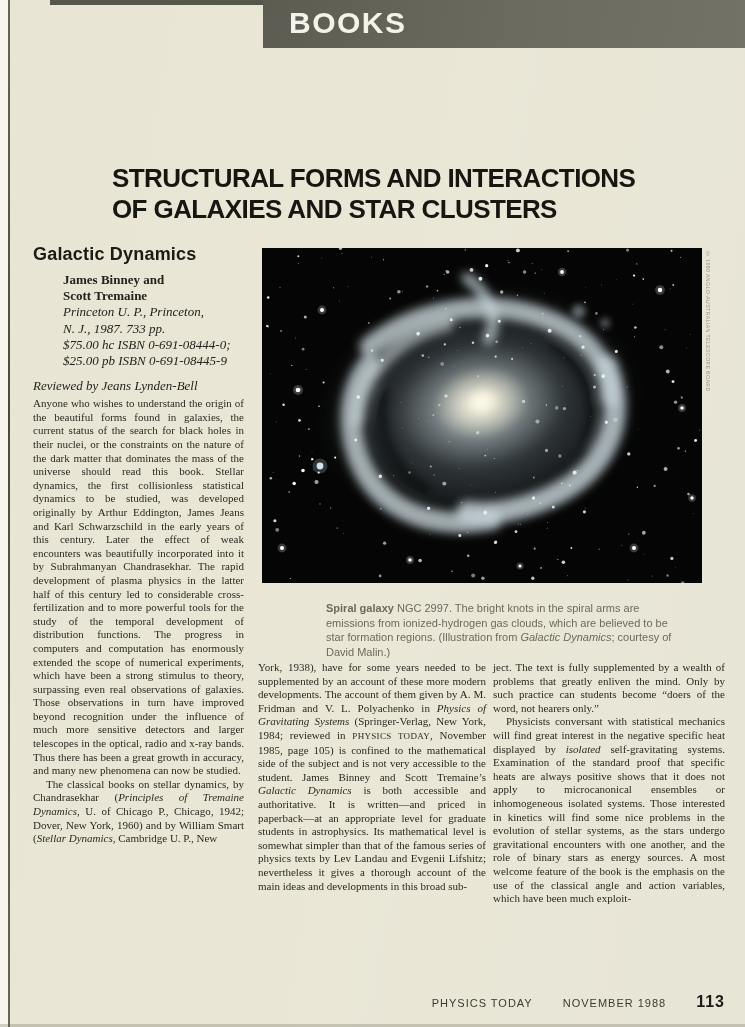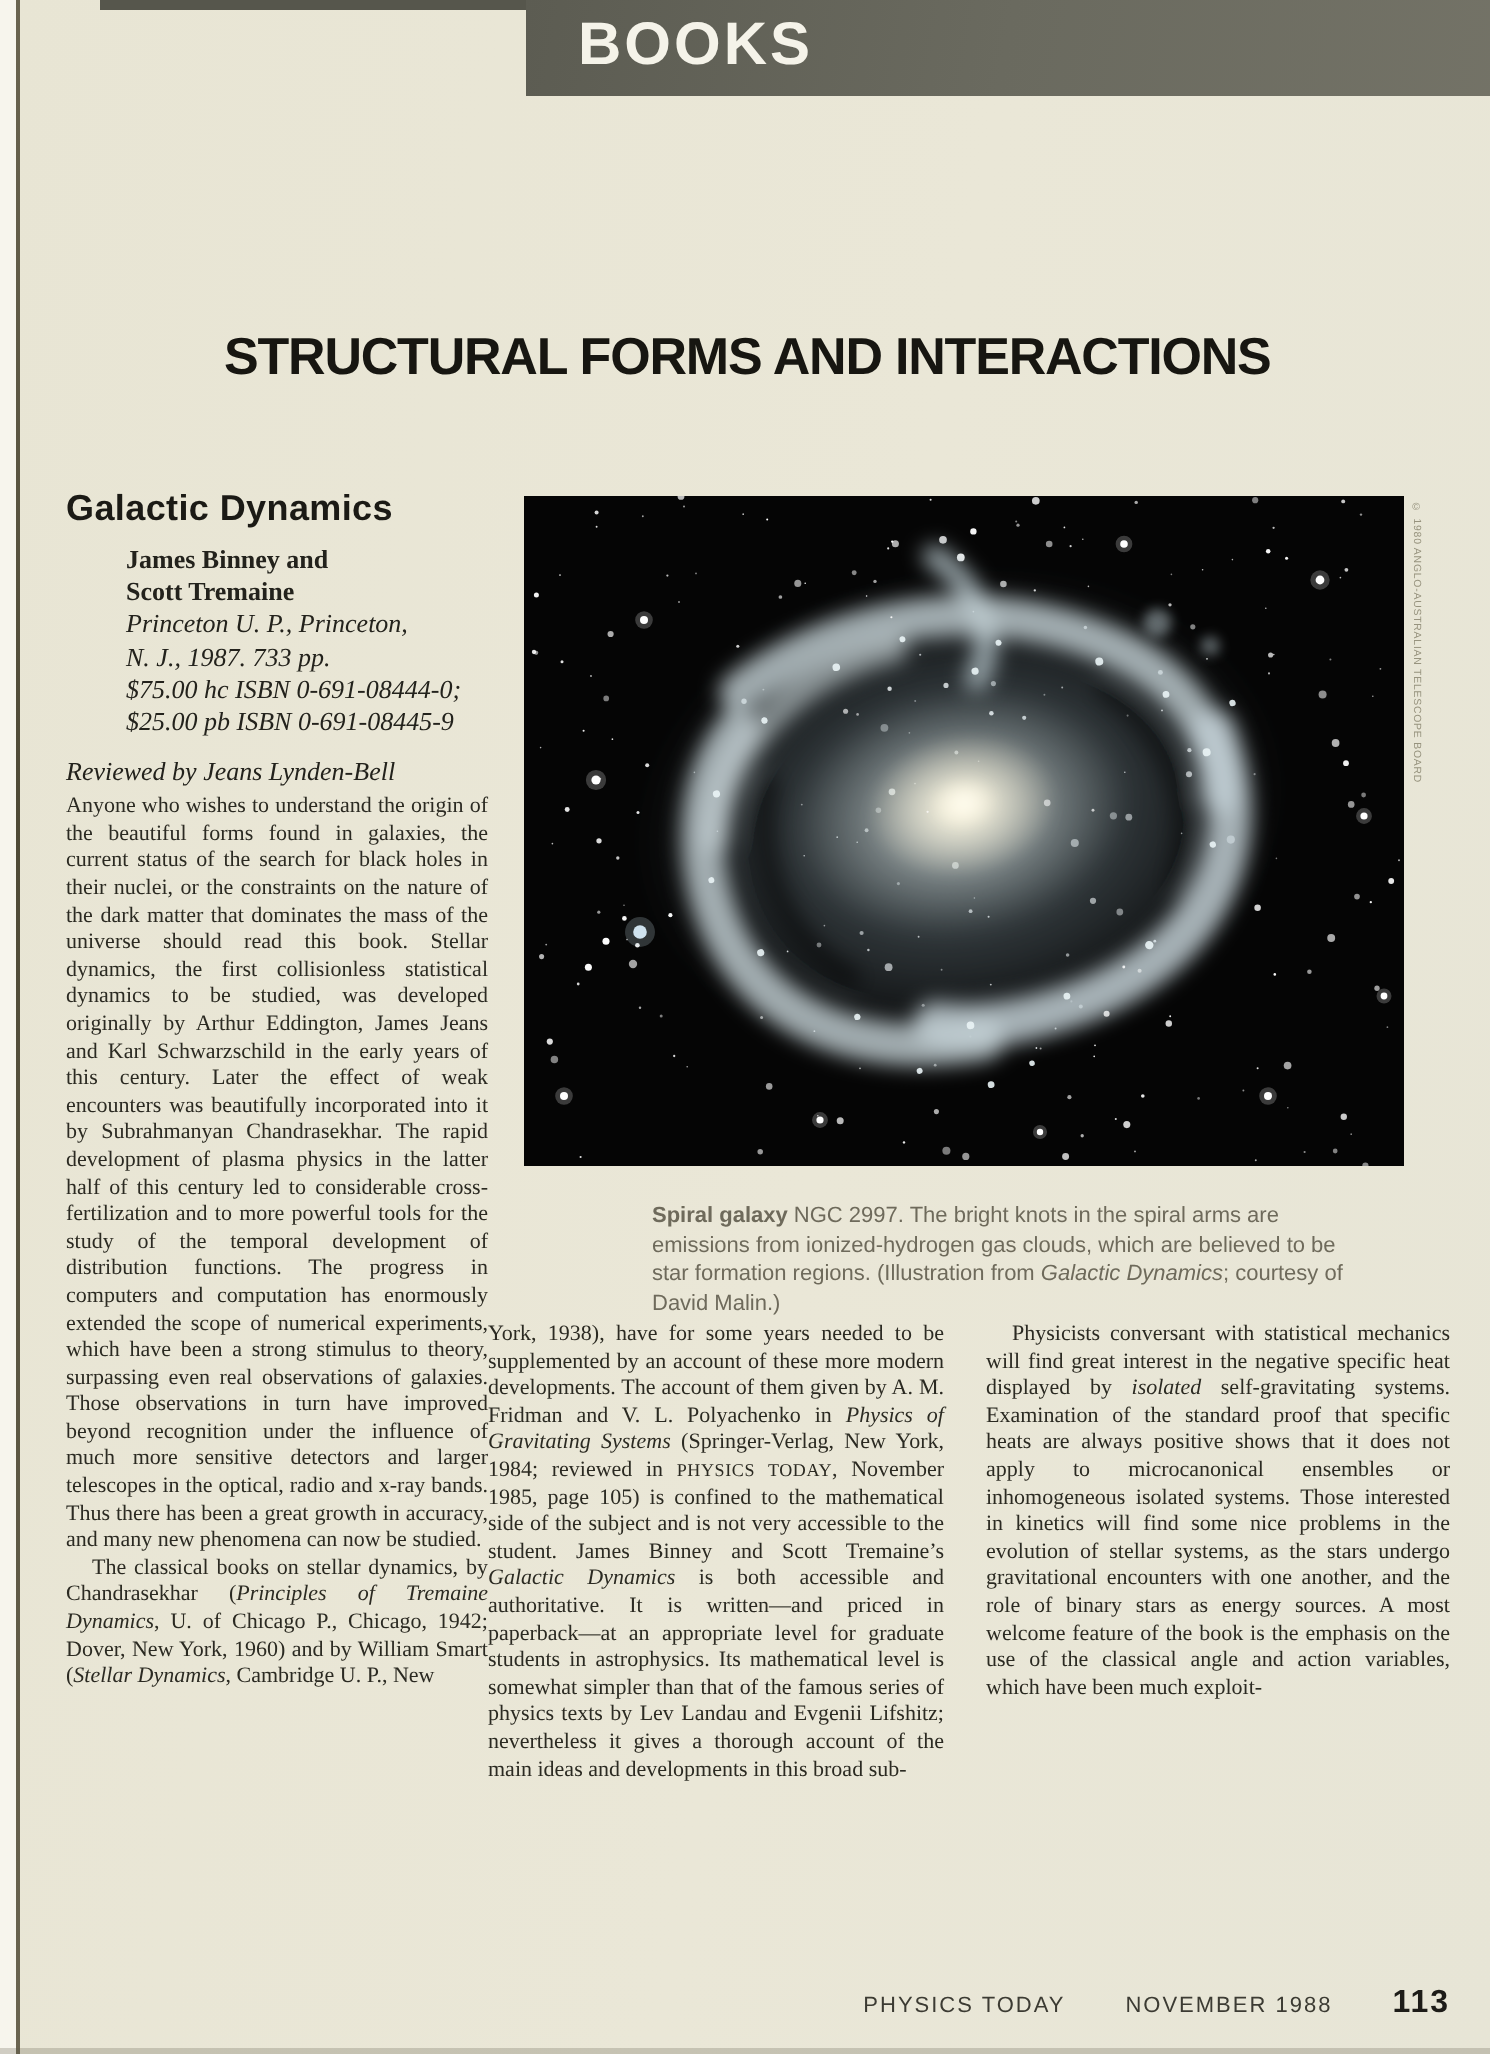--- a/index.html
+++ b/index.html
@@ -40,21 +40,21 @@
   
   .figure{position:absolute;left:262px;top:248px;width:440px;height:335px;background:#060606;}
   .figure svg{display:block;}
   .credit{position:absolute;left:705px;top:251px;height:330px;
         writing-mode:vertical-rl;text-orientation:mixed;
         font-family:"Liberation Sans",sans-serif;font-size:5.2px;letter-spacing:.4px;color:#97937e;}
   .caption{position:absolute;left:326px;top:590px;width:362px;
         font-family:Liberation Sans, sans-serif;font-size:11px;line-height:14.5px;color:#6e6a5b;}
 
   
-  .col2{position:absolute;left:244px;top:661px;width:228px;}
+  .col2{position:absolute;left:258px;top:661px;width:228px;}
   .col3{position:absolute;left:493px;top:661px;width:232px;}
   .sc{font-size:.82em;letter-spacing:.3px;}
 
   
   .footer{position:absolute;right:20px;top:993px;display:flex;align-items:baseline;gap:30px;
         font-family:"Liberation Sans",sans-serif;color:#3c3b33;}
   .footer .mag,.footer .issue{font-size:11px;letter-spacing:1px;}
   .footer .pageno{font-size:16px;font-weight:bold;letter-spacing:1px;color:#1d1c18;}
 </style>
 </head>
@@ -65,20 +65,21 @@
   <div class="left-edge"></div>
   <div class="left-edge-line"></div>
   <div class="top-strip"></div>
 
   <div class="banner">
     <span>BOOKS</span>
   </div>
 
   <div class="title">
     <div>STRUCTURAL FORMS AND INTERACTIONS</div>
+    <div>OF GALAXIES AND STAR CLUSTERS</div>
   </div>
 
   <div class="col1">
     <h2 class="book-title">Galactic Dynamics</h2>
     <div class="book-meta">
       <p class="authors">
         <span>James Binney and</span><br>
         <span>Scott Tremaine</span>
       </p>
       <p class="pub">
@@ -411,20 +412,21 @@
 
   <div class="credit">© 1980 ANGLO-AUSTRALIAN TELESCOPE BOARD</div>
 
   <p class="caption"><span style="font-weight: bold;">Spiral galaxy</span><span> NGC 2997.  The bright knots in the spiral arms are emissions from ionized-hydrogen gas clouds, which are believed to be star formation regions.  (Illustration from </span><span style="font-style: italic;">Galactic Dynamics</span><span>; courtesy of David Malin.)</span></p>
 
   <div class="col2">
     <p class="body-par"><span>York, 1938), have for some years needed to be supplemented by an account of these more modern developments.  The account of them given by A. M. Fridman and V. L. Polyachenko in </span><span style="font-style: italic;">Physics of Gravitating Systems</span><span> (Springer-Verlag, New York, 1984; reviewed in </span><span class="sc">PHYSICS TODAY</span><span>, November 1985, page 105) is confined to the mathematical side of the subject and is not very accessible to the student.  James Binney and Scott Tremaine’s </span><span style="font-style: italic;">Galactic Dynamics</span><span> is both accessible and authoritative.  It is written—and priced in paperback—at an appropriate level for graduate students in astrophysics.  Its mathematical level is somewhat simpler than that of the famous series of physics texts by Lev Landau and Evgenii Lifshitz; nevertheless it gives a thorough account of the main ideas and developments in this broad sub-</span></p>
   </div>
 
   <div class="col3">
+    <p class="body-par">ject.  The text is fully supplemented by a wealth of problems that greatly enliven the mind.  Only by such practice can students become “doers of the word, not hearers only.”</p>
     <p class="body-par indent"><span>Physicists conversant with statistical mechanics will find great interest in the negative specific heat displayed by </span><span style="font-style: italic;">isolated</span><span> self-gravitating systems. Examination of the standard proof that specific heats are always positive shows that it does not apply to microcanonical ensembles or inhomogeneous isolated systems.  Those interested in kinetics will find some nice problems in the evolution of stellar systems, as the stars undergo gravitational encounters with one another, and the role of binary stars as energy sources.  A most welcome feature of the book is the emphasis on the use of the classical angle and action variables, which have been much exploit-</span></p>
   </div>
 
   <div class="footer">
     <span class="mag">PHYSICS TODAY</span>
     <span class="issue">NOVEMBER 1988</span>
     <span class="pageno">113</span>
   </div>
 
   <div class="bottom-shade"></div>

